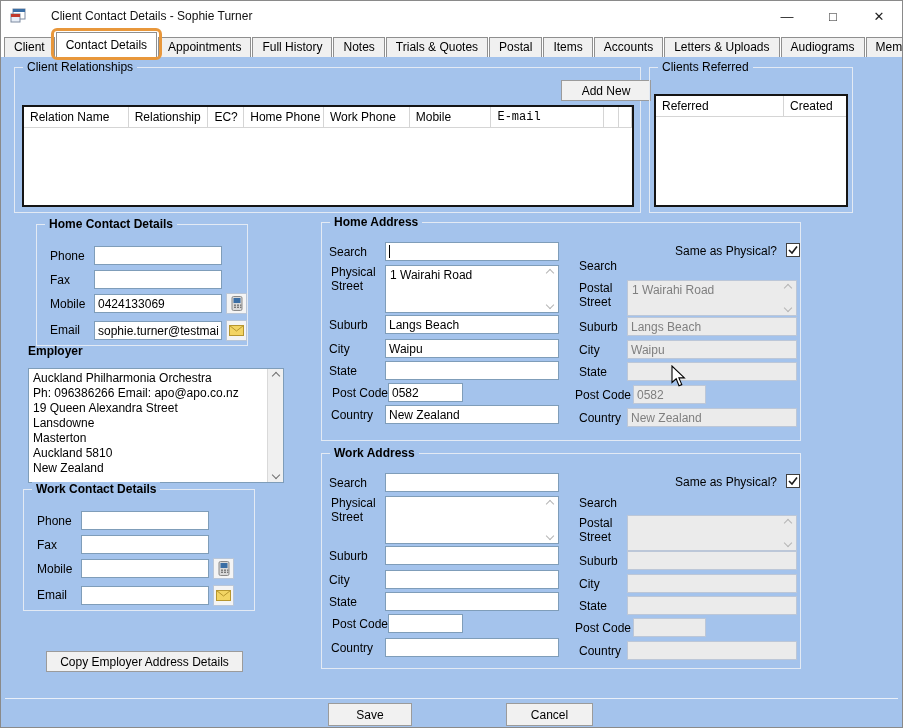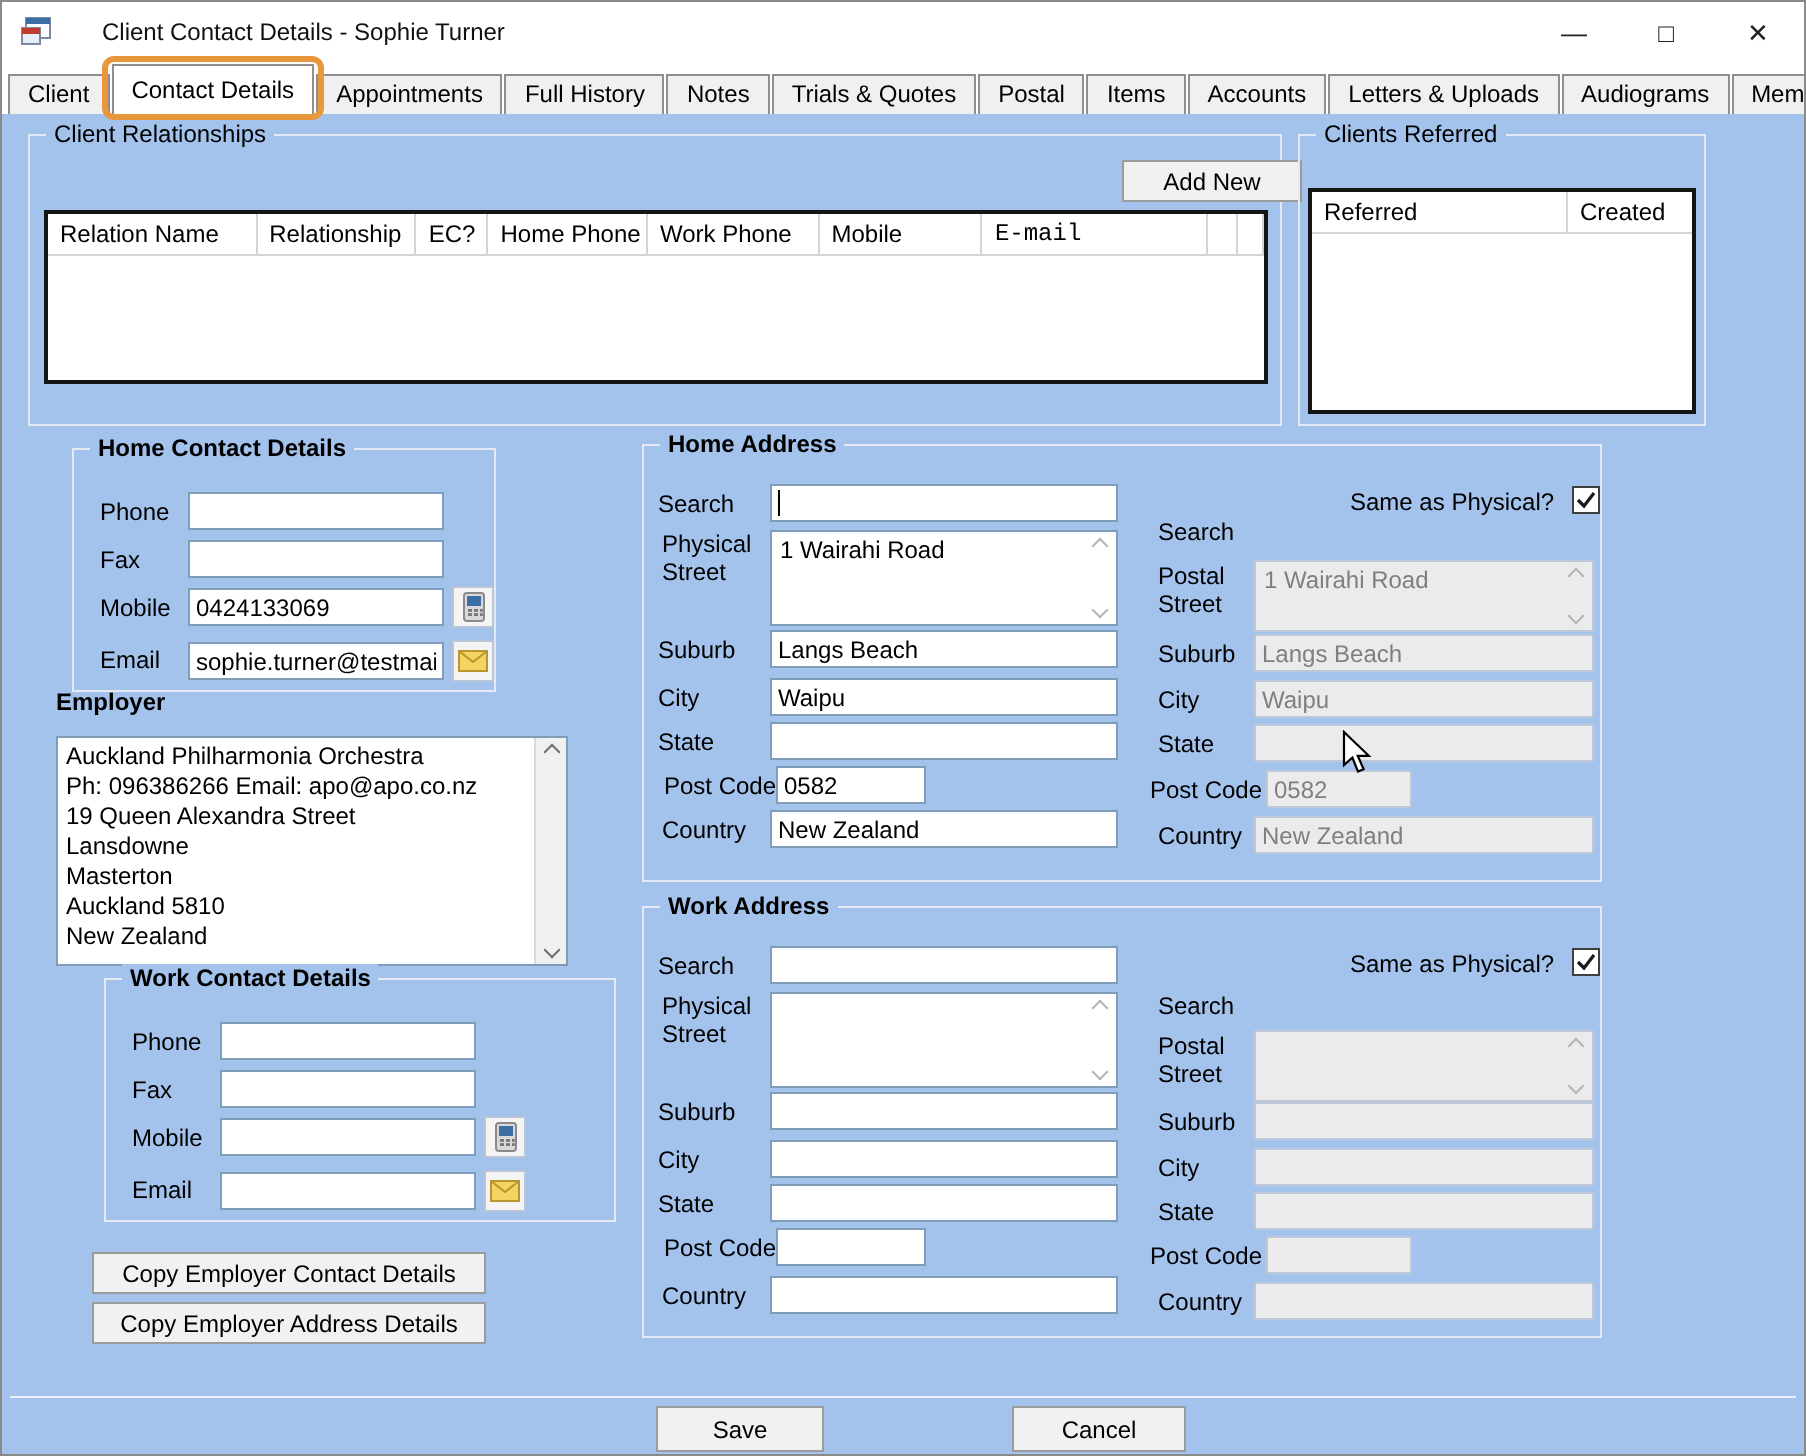--- a/index.html
+++ b/index.html
@@ -94,21 +94,21 @@
     <div class="tab">Letters &amp; Uploads</div>
     <div class="tab">Audiograms</div>
     <div class="tab">Memberships</div>
   </div>
 
   <div class="content">
 
     <div class="grp" style="left:13px;top:10px;width:627px;height:146px;">
       <span class="grp-title">Client Relationships</span>
       <div class="btn" style="left:546px;top:12px;width:90px;height:21px;">Add New</div>
-      <div class="lv" style="left:7px;top:37px;width:612px;height:87px;">
+      <div class="lv" style="left:7px;top:37px;width:612px;height:102px;">
         <div class="lv-head">
           <div class="lv-col" style="width:105px;">Relation Name</div>
           <div class="lv-col" style="width:80px;">Relationship</div>
           <div class="lv-col" style="width:36px;">EC?</div>
           <div class="lv-col" style="width:80px;">Home Phone</div>
           <div class="lv-col" style="width:86px;">Work Phone</div>
           <div class="lv-col" style="width:82px;">Mobile</div>
           <div class="lv-col" style="width:113px;font-family:Liberation Mono, monospace;">E-mail</div>
           <div class="lv-col" style="width:15px;"></div>
           <div class="lv-col" style="width:13px;"></div>
@@ -164,21 +164,21 @@
 Lansdowne
 Masterton
 Auckland 5810
 New Zealand</div>
       <div class="vscroll track">
         <div class="chev up"></div>
         <div class="chev down"></div>
       </div>
     </div>
 
-    <div class="grp" style="left:51px;top:432px;width:256px;height:122px;">
+    <div class="grp" style="left:22px;top:432px;width:232px;height:122px;">
       <span class="grp-title bold">Work Contact Details</span>
       <span class="lbl" style="left:13px;top:24px;">Phone</span>
       <input class="tb" style="left: 57px; top: 21px; width: 128px;" value="">
       <span class="lbl" style="left:13px;top:48px;">Fax</span>
       <input class="tb" style="left: 57px; top: 45px; width: 128px;" value="">
       <span class="lbl" style="left:13px;top:72px;">Mobile</span>
       <input class="tb" style="left: 57px; top: 69px; width: 128px;" value="">
       <div class="iconbtn" style="left:189px;top:68px;">
         <svg width="12" height="15" viewBox="0 0 12 15">
           <rect x="1" y="0.5" width="10" height="14" rx="1.5" fill="#d9d9d9" stroke="#8a8a8a"></rect>
@@ -194,21 +194,20 @@
       <span class="lbl" style="left:13px;top:98px;">Email</span>
       <input class="tb" style="left: 57px; top: 96px; width: 128px;" value="">
       <div class="iconbtn" style="left:189px;top:95px;">
         <svg width="15" height="11" viewBox="0 0 15 11">
           <rect x="0.5" y="0.5" width="14" height="10" fill="#f3d463" stroke="#b7962e"></rect>
           <path d="M0.5,0.5 L7.5,6 L14.5,0.5" fill="none" stroke="#b7962e"></path>
         </svg>
       </div>
     </div>
 
-    <div class="btn" style="left:45px;top:569px;width:197px;height:21px;">Copy Employer Contact Details</div>
     <div class="btn" style="left:45px;top:594px;width:197px;height:21px;">Copy Employer Address Details</div>
 
     <div class="grp" style="left:320px;top:165px;width:480px;height:219px;">
       <span class="grp-title bold">Home Address</span>
 
       <span class="lbl" style="left:7px;top:22px;">Search</span>
       <input class="tb" style="left: 63px; top: 19px; width: 174px;" value="">
       <div class="caret" style="left:67px;top:22px;"></div>
 
       <span class="lbl wrap" style="left:9px;top:42px;width:52px;">Physical Street</span>

